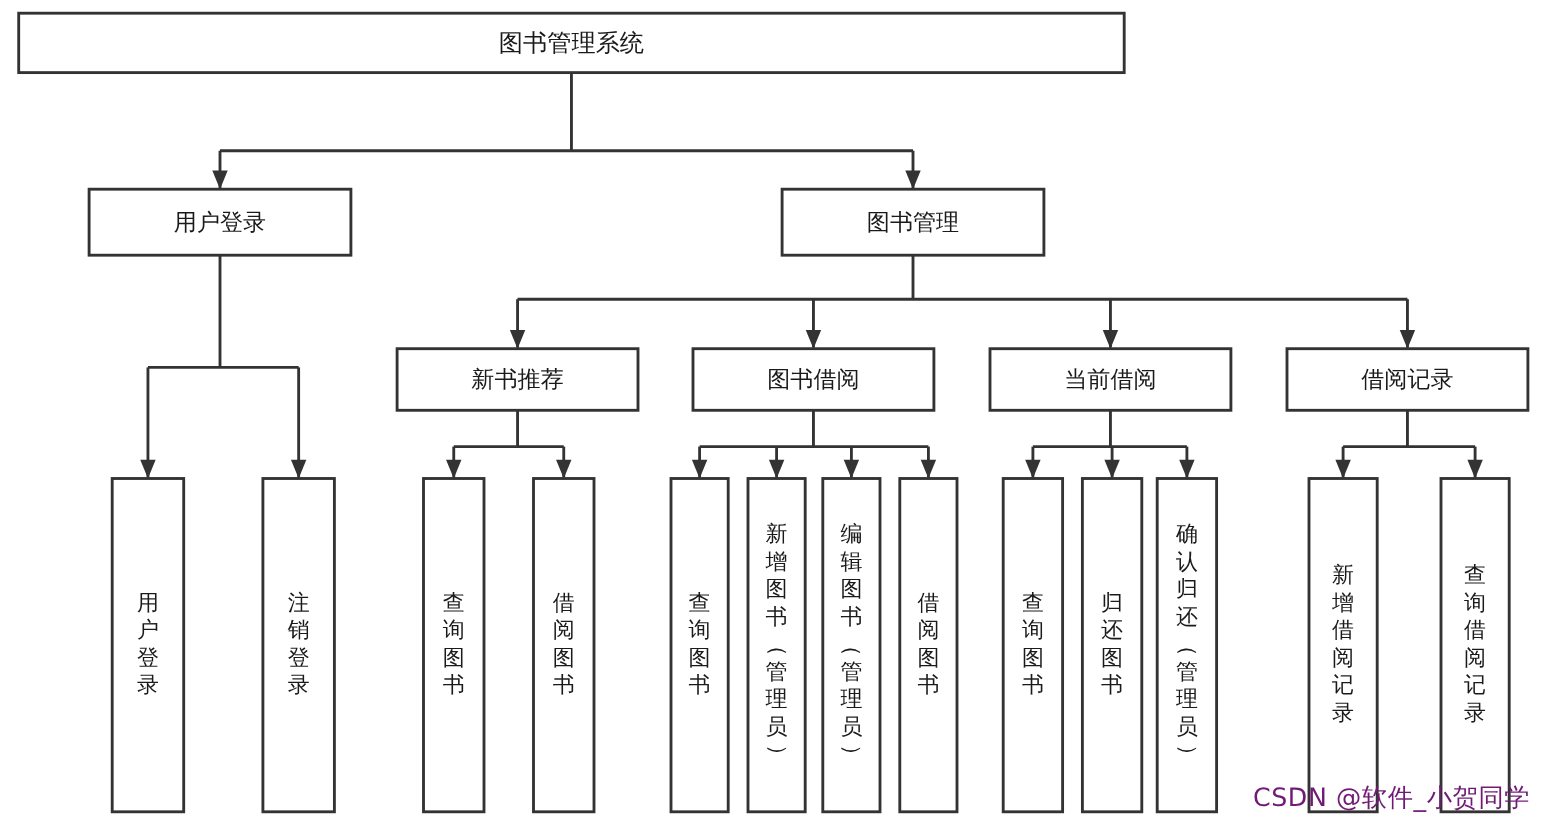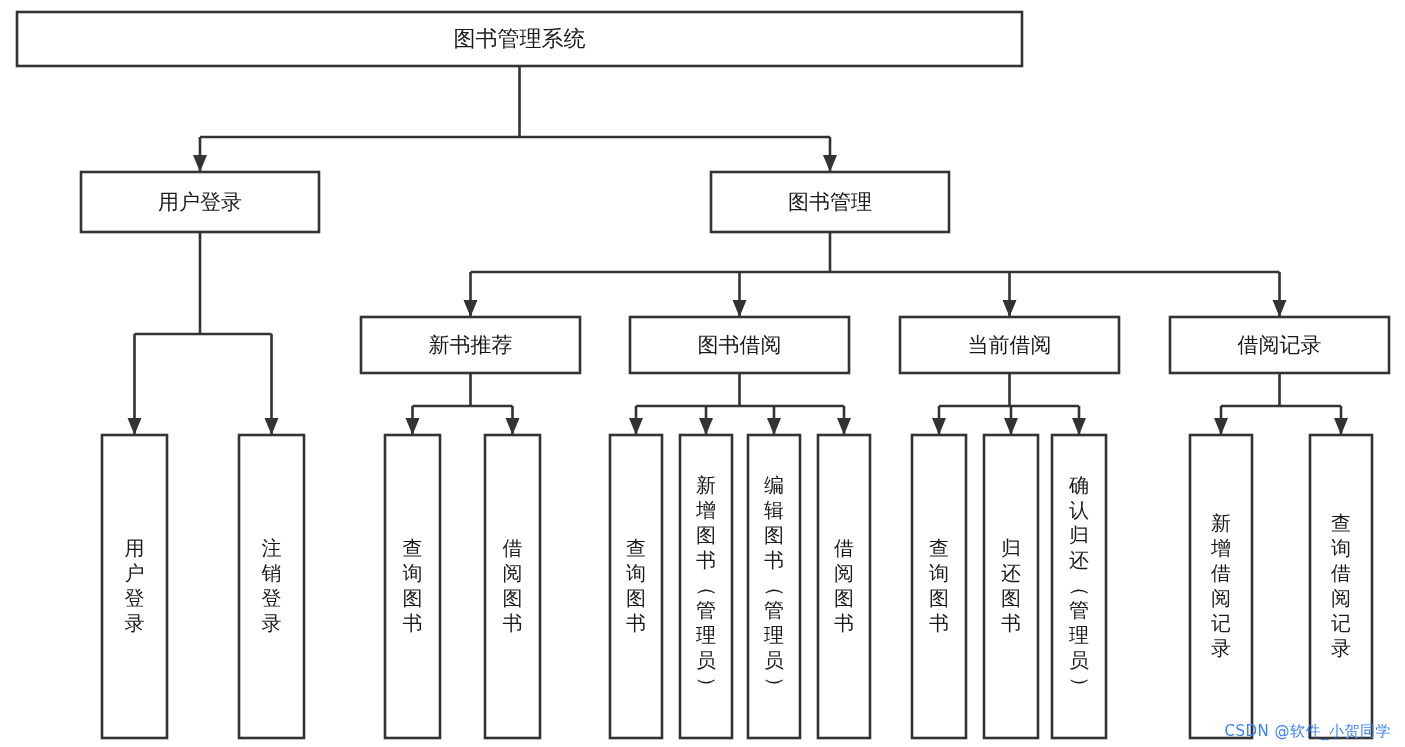--- a/index.html
+++ b/index.html
@@ -60,22 +60,22 @@
     fill: #1a1a1a;
     font-family: "DejaVu Sans", "Liberation Sans", sans-serif;
     font-size: 20px;
     text-anchor: middle;
     dominant-baseline: middle;
   }
   .watermark {
     position: absolute;
     right: 14px;
     bottom: 6px;
-    color: #3b82f6;
-    font-size: 15px;
+    color: #701a75;
+    font-size: 23px;
     font-family: "DejaVu Sans", "Liberation Sans", sans-serif;
     letter-spacing: 0.5px;
     white-space: nowrap;
     user-select: none;
   }
 </style>
 </head>
 <body>
 
 <div id="diagram-root">

